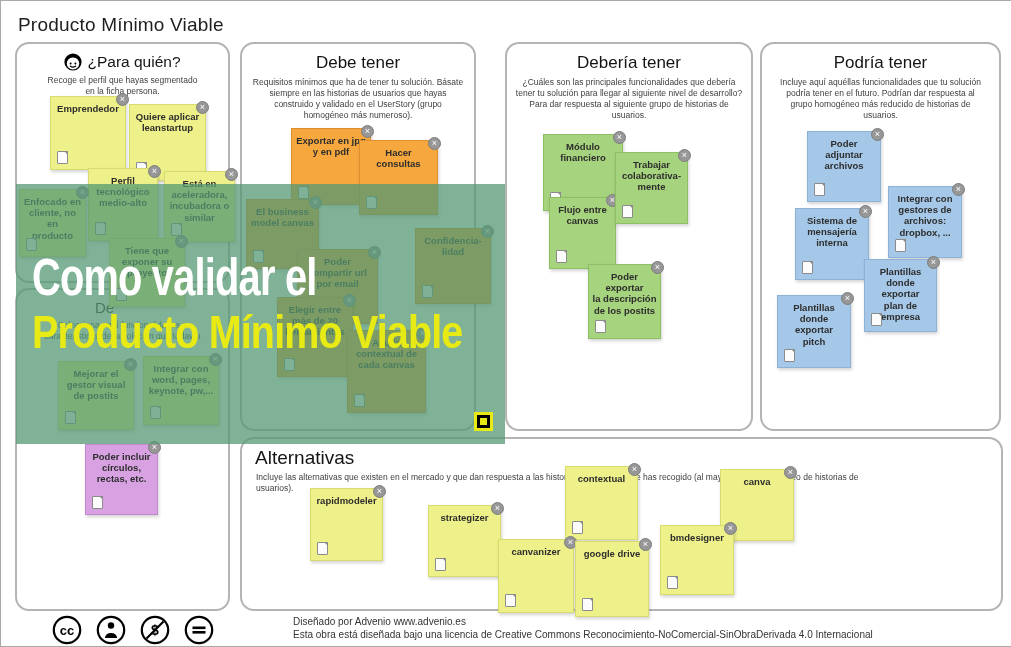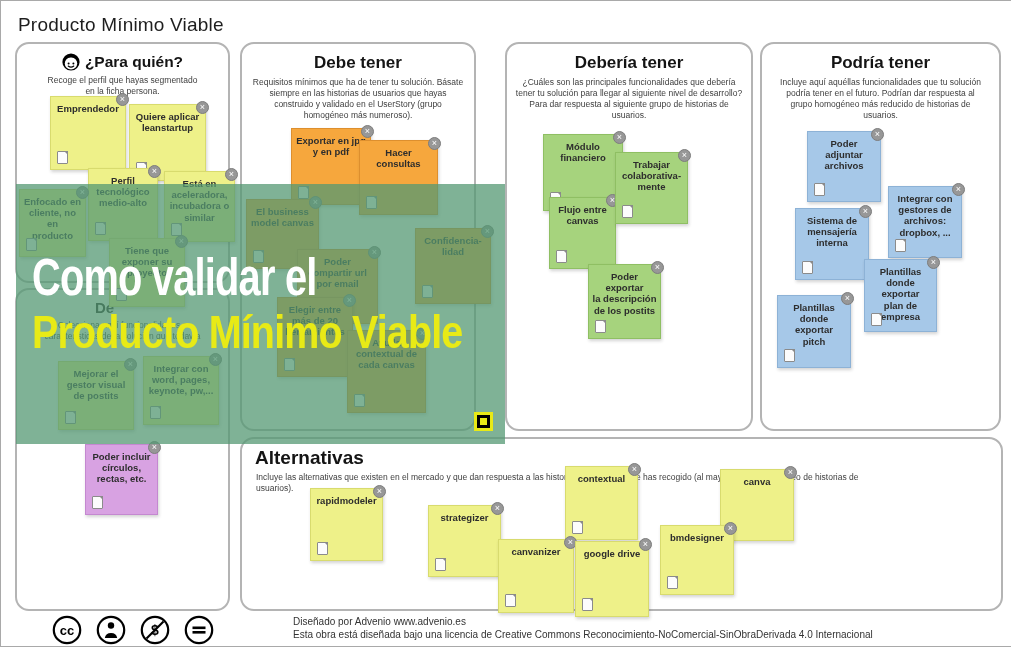--- a/index.html
+++ b/index.html
@@ -1,20 +1,20 @@
 <!DOCTYPE html>
 <html><head>
 <meta charset="utf-8">
 <style>
   html,body{margin:0;padding:0;background:#fff;}
   #canvas{position:relative;width:1011px;height:647px;background:#ffffff;
     font-family:"Liberation Sans",sans-serif;overflow:hidden;box-shadow:inset 0 0 0 1px #a9a9a9;padding-left:39px;}
   #page-title{position:absolute;left:18px;top:14px;font-size:19px;color:#1e1e1e;letter-spacing:.2px;}
   .panel{position:absolute;background:#fff;border:2px solid #b4b4b4;border-radius:14px;box-sizing:border-box;}
-  .panel-title{text-align:center;font-size:17px;color:#141414;margin-top:9px;font-weight:bold;}
+  .panel-title{text-align:center;font-size:17px;color:#141414;margin-top:9px;}
   .panel-sub{font-size:8.5px;color:#404040;line-height:1.3;text-align:center;margin:4px auto 0;}
   #panel-para-quien .panel-title{font-size:15.5px;display:flex;align-items:center;justify-content:center;gap:5px;}
   #panel-alternativas .panel-title{text-align:left;font-size:19px;margin:8px 0 0 13px;}
   #panel-alternativas .panel-sub{text-align:left;margin:3px 0 0 14px;width:620px;}
   #panel-desearia .panel-title{font-size:15px;transform:translateX(-18px);color:#222;}
   #notes-layer{position:absolute;left:0;top:0;width:1011px;height:647px;pointer-events:none;}
   .note{position:absolute;border:1px solid;box-sizing:border-box;box-shadow:1px 2px 3px rgba(60,60,60,.22);pointer-events:auto;}
   .note-text{font-size:9.5px;font-weight:bold;color:#2d2d2d;text-align:center;line-height:1.18;
     white-space:pre-line;padding:6px 3px 0;}
   .note-close{position:absolute;top:-4px;right:-4px;width:11px;height:11px;border-radius:50%;

